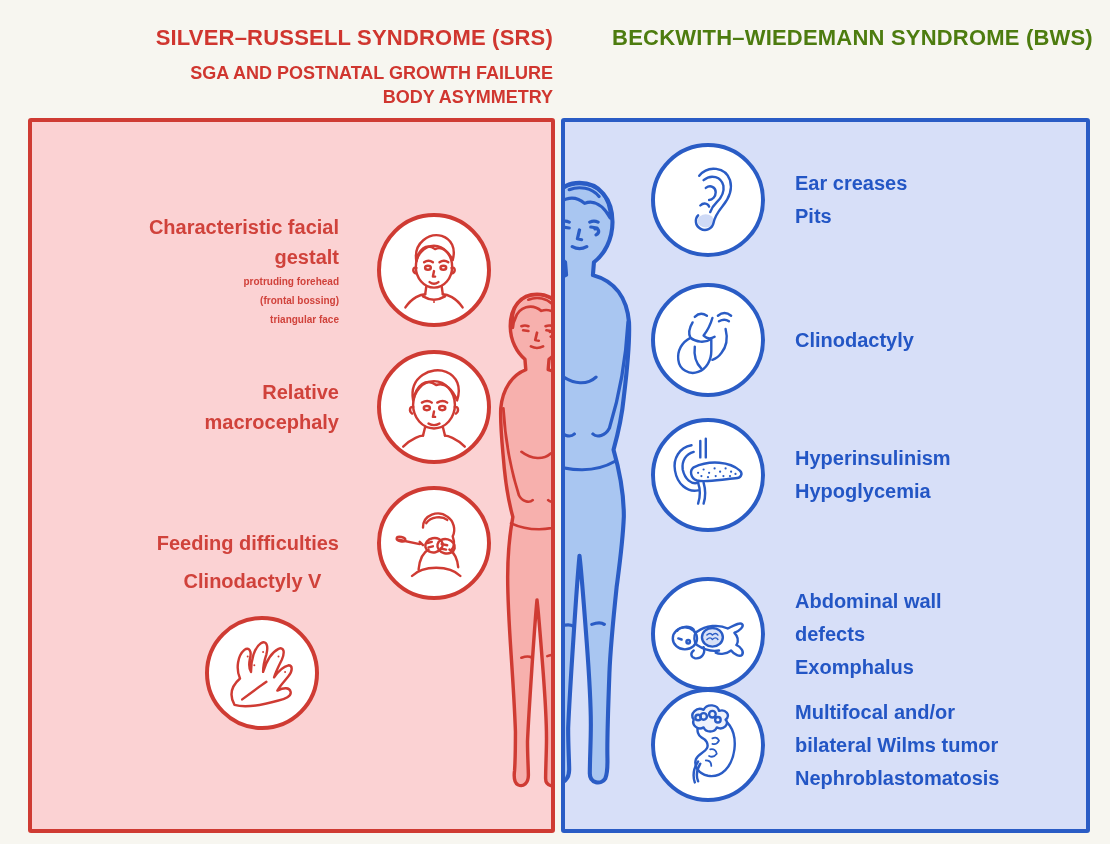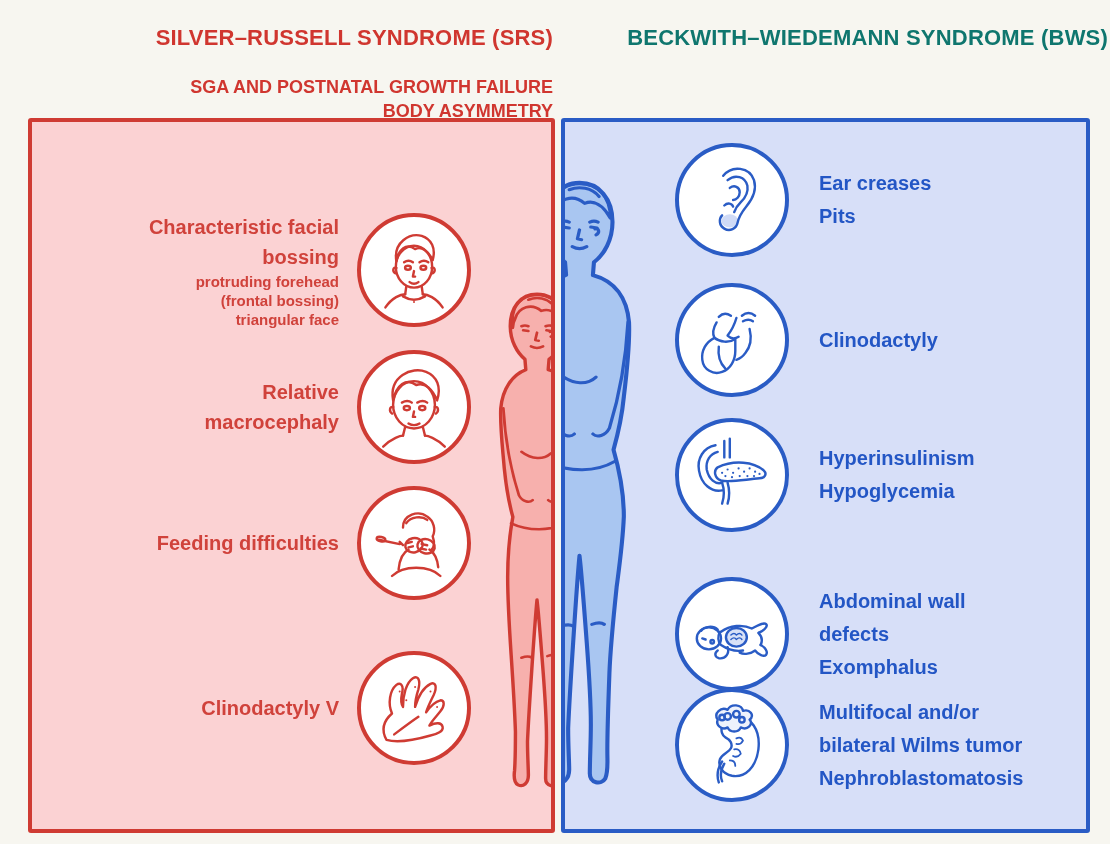--- a/index.html
+++ b/index.html
@@ -5,38 +5,38 @@
   html,body{margin:0;padding:0;}
   body{
     width:1110px;height:844px;position:relative;overflow:hidden;
     background:#f7f6f0;
     font-family:"Liberation Sans","DejaVu Sans",sans-serif;
     -webkit-font-smoothing:antialiased;
   }
   
   .header{position:absolute;top:24px;font-weight:bold;}
   .header-left{left:0;width:553px;text-align:right;color:#d0362f;}
-  .header-right{left:568px;width:540px;text-align:right;color:#0f766e;}
+  .header-right{left:568px;width:540px;text-align:center;color:#4d7c0f;}
   .hdr-title{font-size:22px;line-height:28px;letter-spacing:.2px;margin-left:29px;}
-  .hdr-sub{font-size:18px;line-height:24px;margin-top:23px;}
+  .hdr-sub{font-size:18px;line-height:24px;margin-top:9px;}
   
   .panel{position:absolute;top:118px;height:715px;box-sizing:border-box;border-radius:3px;overflow:hidden;}
   .panel-left{left:28px;width:527px;background:#fbd2d3;border:4px solid #cf3b33;}
   .panel-right{left:561px;width:529px;background:#d7dff8;border:4px solid #2a5cc5;}
   
   .row{position:absolute;left:0;right:0;display:flex;align-items:center;}
-  .row.srs{justify-content:flex-end;padding-right:80px;height:132px;}
-  .row.bws{justify-content:flex-start;padding-left:110px;height:124px;}
+  .row.srs{justify-content:flex-end;padding-right:60px;height:132px;gap:20px;}
+  .row.bws{justify-content:flex-start;padding-left:86px;height:124px;}
   .item-text{display:flex;flex-direction:column;}
   .row.srs .item-text{text-align:right;margin-right:18px;}
   .row.bws .item-text{text-align:left;margin-left:30px;}
   .item-label{font-weight:bold;font-size:20px;}
   .row.srs .item-label{color:#d0423b;line-height:30px;}
   .row.bws .item-label{color:#2356c5;line-height:33px;}
-  .item-sub{font-weight:bold;font-size:15px;line-height:19px;color:#d0423b;}
+  .item-sub{font-weight:bold;font-size:10px;line-height:19px;color:#d0423b;}
   .item-sub:first-of-type{margin-top:9px;}
   .icon-circle{
     flex:0 0 auto;width:106px;height:106px;border-radius:50%;
     background:#ffffff;display:flex;align-items:center;justify-content:center;
   }
   .row.srs .icon-circle{border:4px solid #cf3b33;color:#cf3b33;}
   .row.bws .icon-circle{border:4px solid #2a5cc5;color:#2a5cc5;}
   .icon-circle svg{width:88px;height:88px;display:block;}
   
   .person{position:absolute;bottom:28px;}
@@ -64,21 +64,21 @@
 
 <div class="header header-right">
   <div class="hdr-title">BECKWITH–WIEDEMANN SYNDROME (BWS)</div>
 </div>
 
 <div class="panel panel-left" id="srs-panel">
   <div id="srs-items">
       <div class="row srs" style="top: 82px; height: 132px;">
         <div class="item-text">
           <div class="item-label">Characteristic facial</div>
-          <div class="item-label">bossing</div>
+          <div class="item-label">gestalt</div>
           <div class="item-sub">protruding forehead</div>
           <div class="item-sub">(frontal bossing)</div>
           <div class="item-sub">triangular face</div>
         </div>
         <div class="icon-circle">
           <svg viewBox="0 0 80 80">
             <g fill="none" stroke="currentColor" stroke-width="2.2" stroke-linecap="round" stroke-linejoin="round">
    <ellipse cx="40" cy="37" rx="16.5" ry="19"></ellipse>
    <path d="M24,32 C21,15 36,6 47,9 C56,12 60,20 57,31 C53,23 47,18 41,21 C33,15 26,21 24,32"></path>
    <path d="M24,38 c-3,-1 -4,3 -1,5 M56,38 c3,-1 4,3 1,5"></path>
@@ -125,21 +125,21 @@
    <ellipse cx="40" cy="42" rx="8" ry="6.5" transform="rotate(-12 40 42)"></ellipse>
    <ellipse cx="51" cy="43" rx="8" ry="6.5" transform="rotate(14 51 43)"></ellipse>
    <path d="M34,40 l4,-1 M35,44 l4,-1 M47,41 l5,1 M46,45 l5,1"></path>
    <path d="M26,64 C27,54 31,48 35,46 M62,62 C61,52 57,48 54,46 M20,70 C30,60 54,60 64,70"></path>
    <path d="M8,37 L27,41 M27,39 l3,3"></path>
    <ellipse cx="10" cy="36.5" rx="4" ry="2" transform="rotate(12 10 36.5)"></ellipse>
             </g>
           </svg>
         </div>
       </div>
-      <div class="row srs" style="top: 520px; height: 132px;">
+      <div class="row srs" style="top: 476px; height: 132px; flex-direction: column;">
         <div class="item-text">
           <div class="item-label">Clinodactyly V</div>
         </div>
         <div class="icon-circle">
           <svg viewBox="0 0 80 80">
             <g fill="none" stroke="currentColor" stroke-width="2.2" stroke-linecap="round" stroke-linejoin="round">
    <path d="M15,69 C10,60 12,52 20,45 C16,36 18,24 24,19 C28,16 31,20 29,27 C28,32 28,36 30,39 C30,28 33,17 39,13 C44,10 46,15 44,23 C42,29 41,35 41,39 C44,29 49,21 55,18 C60,16 61,21 58,28 C55,34 52,40 51,44 C55,38 60,34 64,33 C68,33 68,38 64,43 C60,48 56,52 54,56 C60,53 65,53 66,57 C67,61 61,64 55,65 C41,69 25,72 15,69 Z"></path>
    <path d="M22,64 C30,58 38,52 44,48"></path>
    <circle cx="27" cy="25" r="0.9" fill="currentColor" stroke="none"></circle>
    <circle cx="41" cy="21" r="0.9" fill="currentColor" stroke="none"></circle>

